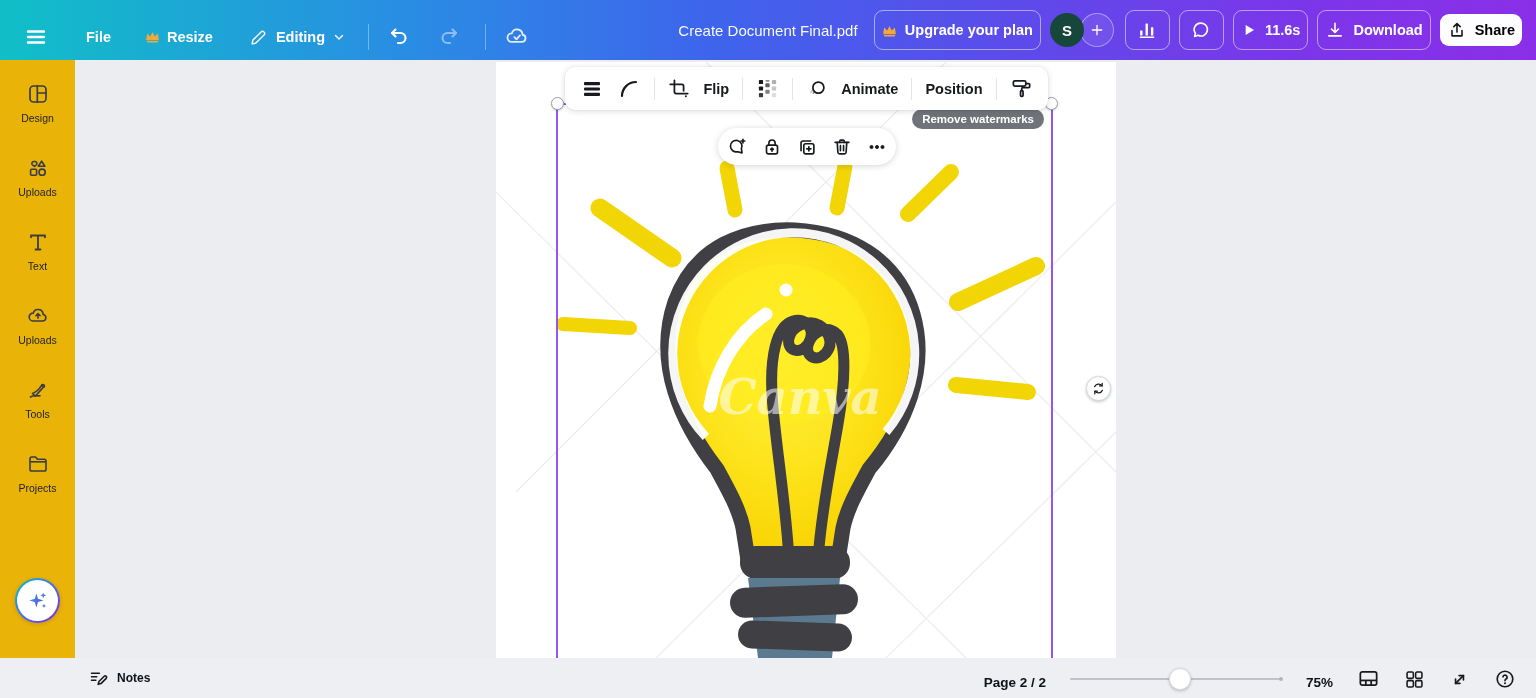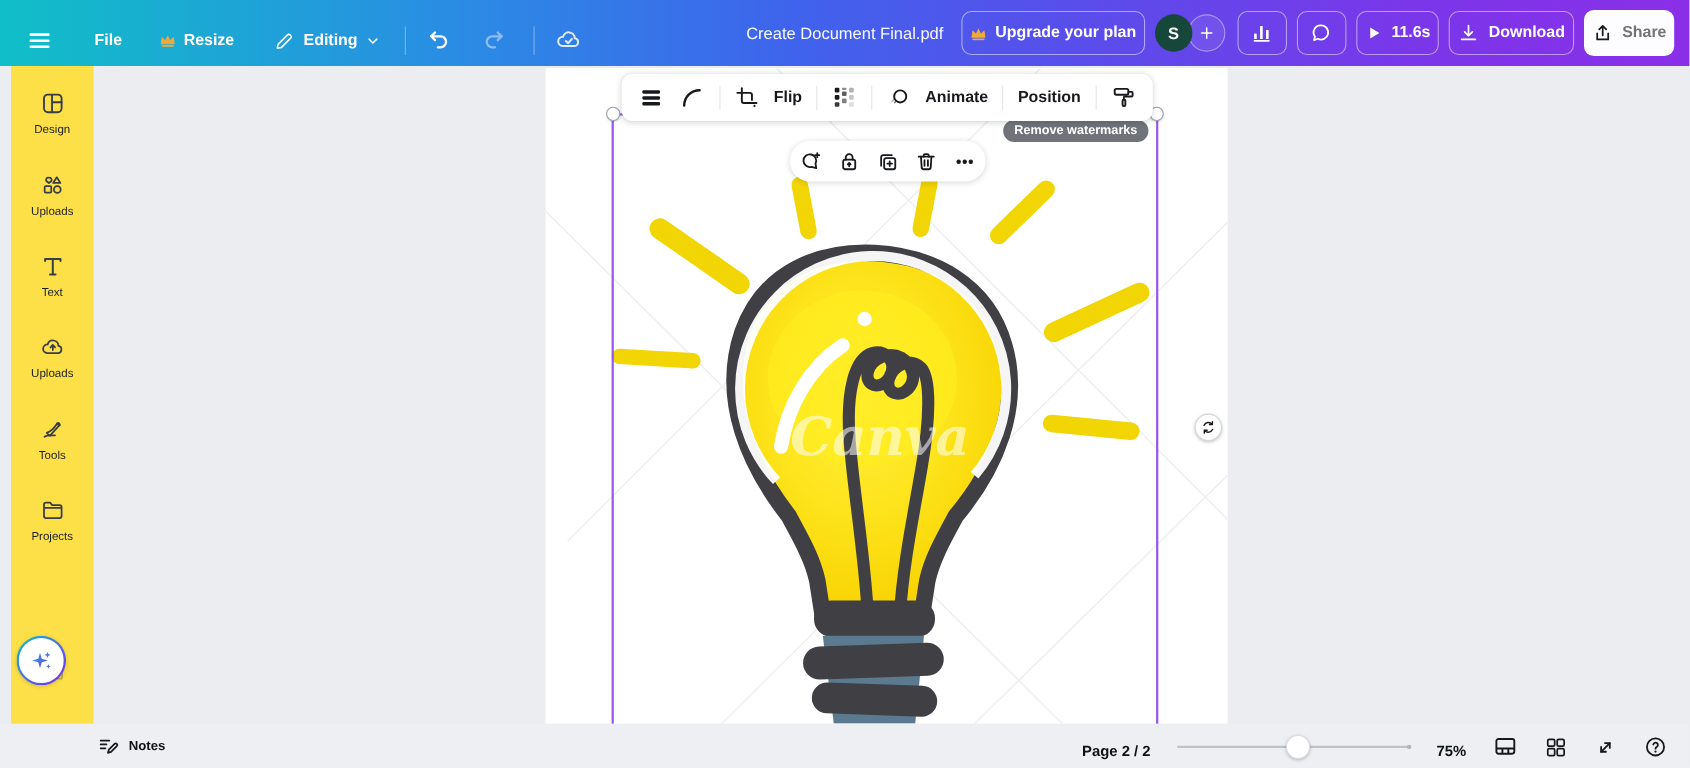--- a/index.html
+++ b/index.html
@@ -20,26 +20,26 @@
     display:flex; align-items:center; font-size:15px; font-weight:500; color:rgba(255,255,255,.96); white-space:nowrap; }
   .tb-right { position:absolute; right:14px; top:0; height:60px; display:flex; align-items:center; gap:9px; }
   .tb-btn { display:flex; align-items:center; gap:8px; height:40px; padding:0 7px; border:1px solid rgba(255,255,255,.5);
     border-radius:9px; color:#fff; font-size:14.5px; font-weight:600; background:transparent; cursor:pointer; }
   .tb-iconbtn { width:45px; justify-content:center; padding:0; }
   .avatar-group { display:flex; align-items:center; margin-right:2px; }
   .avatar { width:34px; height:34px; border-radius:50%; background:#17473b; color:#fff; font-size:15px; font-weight:700;
     display:flex; align-items:center; justify-content:center; z-index:2; }
   .plus-btn { width:34px; height:34px; border-radius:50%; border:1px solid rgba(255,255,255,.4); background:rgba(255,255,255,.08);
     display:flex; align-items:center; justify-content:center; margin-left:-4px; cursor:pointer; }
-  .share-btn { background:#fdfcff; color:#737373; border:none; height:42px; border-radius:9px; }
+  .share-btn { background:#fdfcff; color:#000000; border:none; height:32px; border-radius:9px; }
   .faded { opacity:.45; }
   .dim { opacity:.85; }
 
   
-  .sidebar { position:absolute; left:10px; top:60px; width:75px; height:598px; background:#fde047; z-index:20; }
+  .sidebar { position:absolute; left:0; top:60px; width:75px; height:598px; background:#eab308; z-index:20; }
   .sb-item { width:75px; height:74px; padding-top:12px; display:flex; flex-direction:column; align-items:center; gap:6px;
     color:#22262e; cursor:pointer; position:relative; }
   .sb-item .label { font-size:10.5px; font-weight:500; color:#1c2129; }
   .sb-item svg { stroke:#383d46; }
   .sb-crown { position:absolute; top:6px; right:18px; }
   .apps-stub { position:absolute; left:0; top:546px; width:75px; display:flex; justify-content:center; opacity:.3; }
   .ai-btn { position:absolute; left:15px; top:578px; width:45px; height:45px; border-radius:50%;
     border:2px solid transparent; z-index:60; cursor:pointer;
     background:linear-gradient(#fff,#fff) padding-box, linear-gradient(135deg,#00c4cc,#4f66eb 55%,#7d2ae8) border-box;
     display:flex; align-items:center; justify-content:center; box-shadow:0 1px 4px rgba(30,34,40,.18); }

